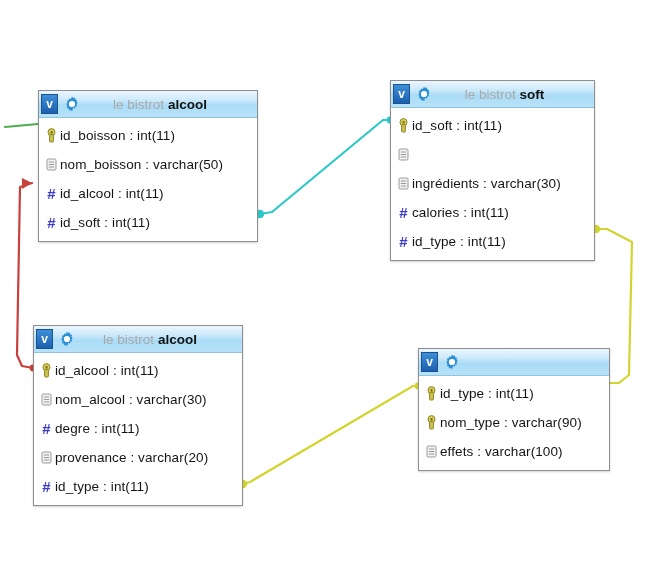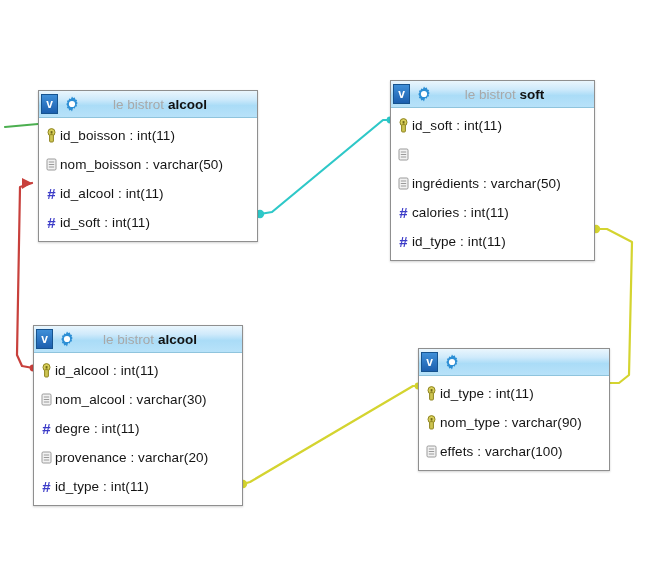--- a/index.html
+++ b/index.html
@@ -214,21 +214,21 @@
               <line x1="3.8" y1="10" x2="9.2" y2="10" stroke="#9a9a9a" stroke-width="1"></line>
             </svg>
           </div>
           <div class="field-row">
             <svg viewBox="0 0 13 15" class="f-icon">
               <rect x="2" y="2" width="9" height="11" rx="1.2" fill="#f2f2f2" stroke="#9a9a9a" stroke-width="1"></rect>
               <line x1="3.8" y1="5" x2="9.2" y2="5" stroke="#9a9a9a" stroke-width="1"></line>
               <line x1="3.8" y1="7.5" x2="9.2" y2="7.5" stroke="#9a9a9a" stroke-width="1"></line>
               <line x1="3.8" y1="10" x2="9.2" y2="10" stroke="#9a9a9a" stroke-width="1"></line>
             </svg>
-            <span class="f-text">ingrédients : varchar(50)</span>
+            <span class="f-text">ingrédients : varchar(30)</span>
           </div>
           <div class="field-row">
             <span class="hash">#</span>
             <span class="f-text">calories : int(11)</span>
           </div>
           <div class="field-row">
             <span class="hash">#</span>
             <span class="f-text">id_type : int(11)</span>
           </div>
         </div>

